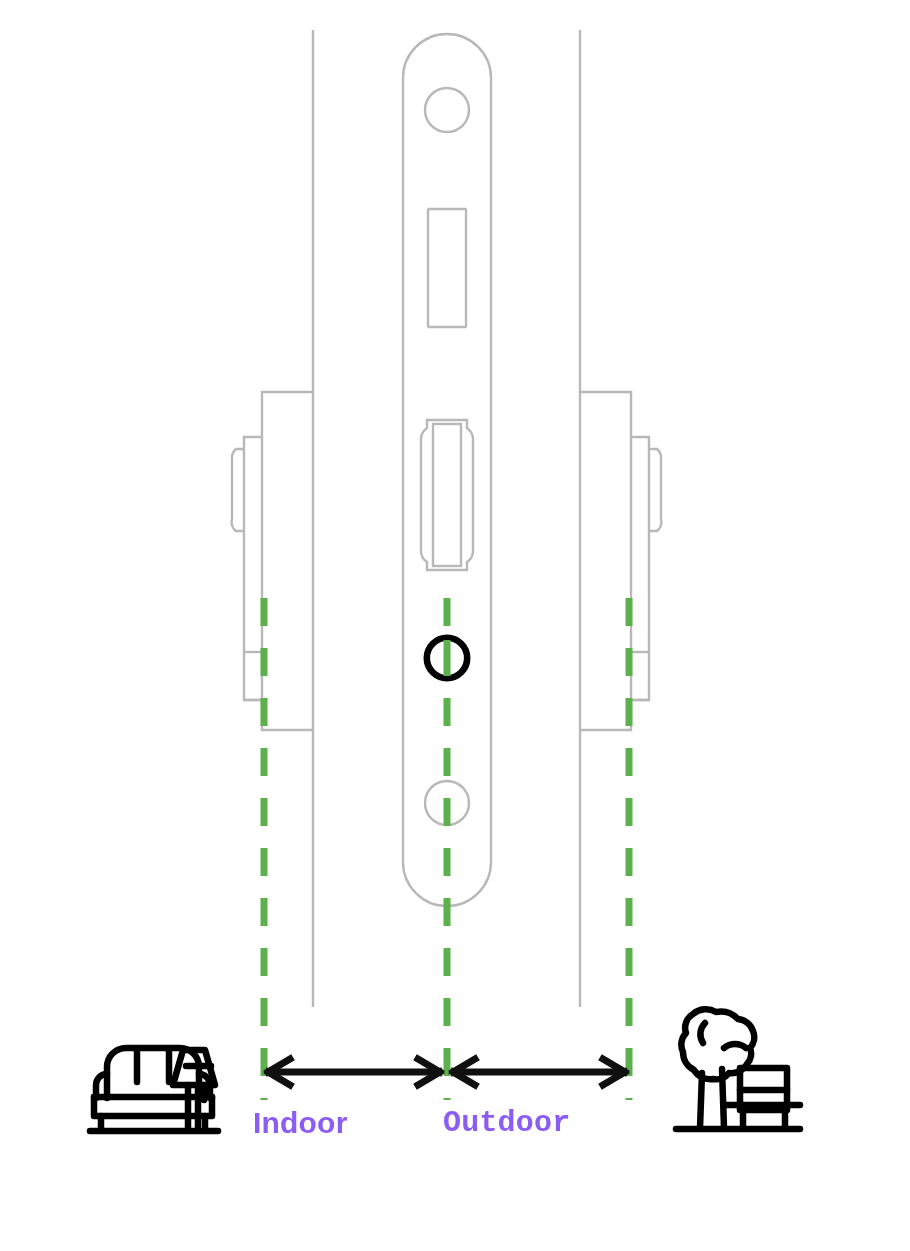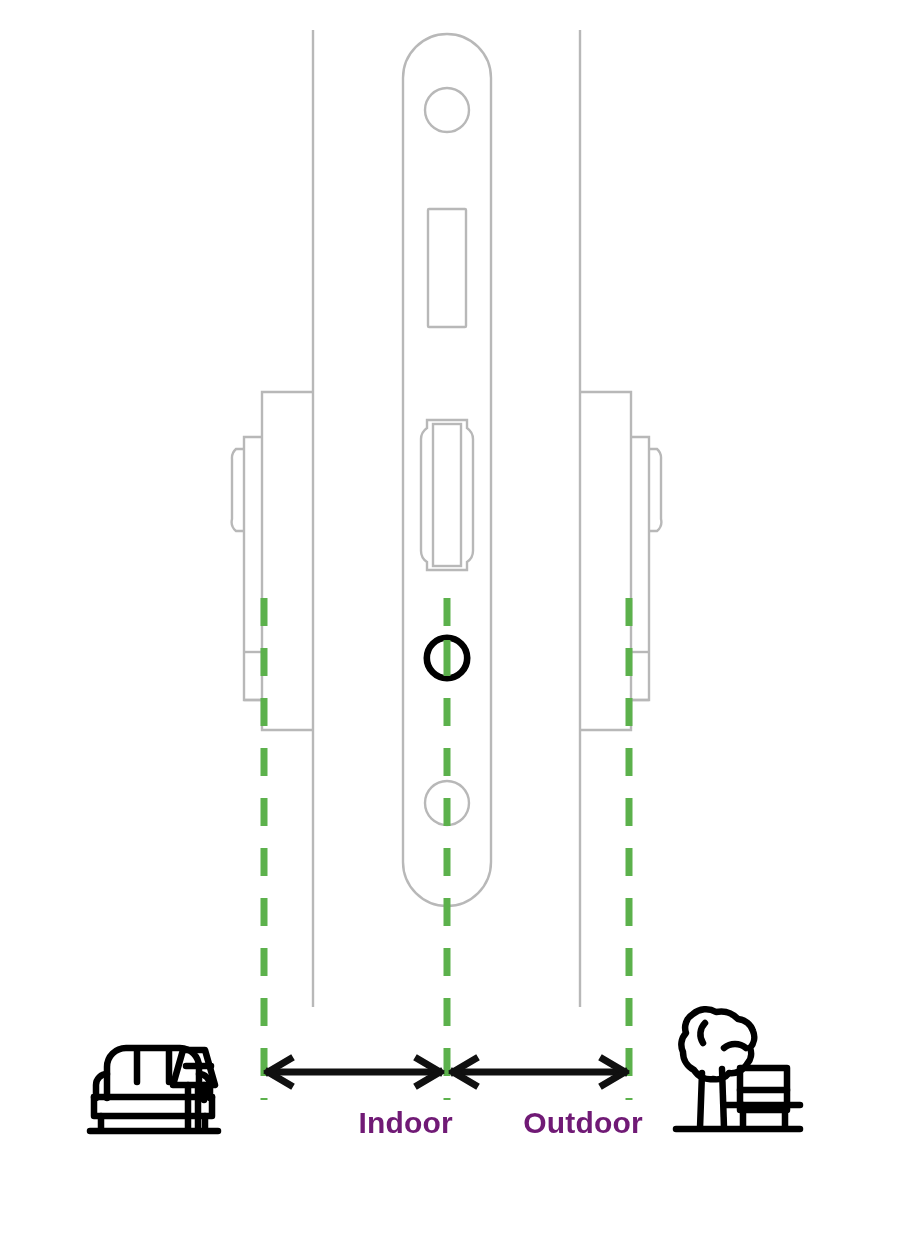--- a/index.html
+++ b/index.html
@@ -23,34 +23,35 @@
     top: 0;
     width: 910px;
     height: 1251px;
     display: block;
   }
   .zone-label {
     position: absolute;
     font-family: "Liberation Sans", sans-serif;
     font-size: 30px;
     font-weight: bold;
-    color: #701a75;
+    color: #8b5cf6;
     letter-spacing: 0.2px;
     white-space: nowrap;
-    text-align: right;
+    text-align: left;
   }
   #label-indoor {
     left: 253px;
     top: 1106px;
     width: 200px;
   }
   #label-outdoor {
     left: 443px;
     top: 1106px;
     width: 200px;
+    font-family: Liberation Mono, monospace;
   }
 </style>
 </head>
 <body>
 
 <div id="stage">
 
   <svg id="diagram" viewBox="0 0 910 1251">
 
     <defs>

